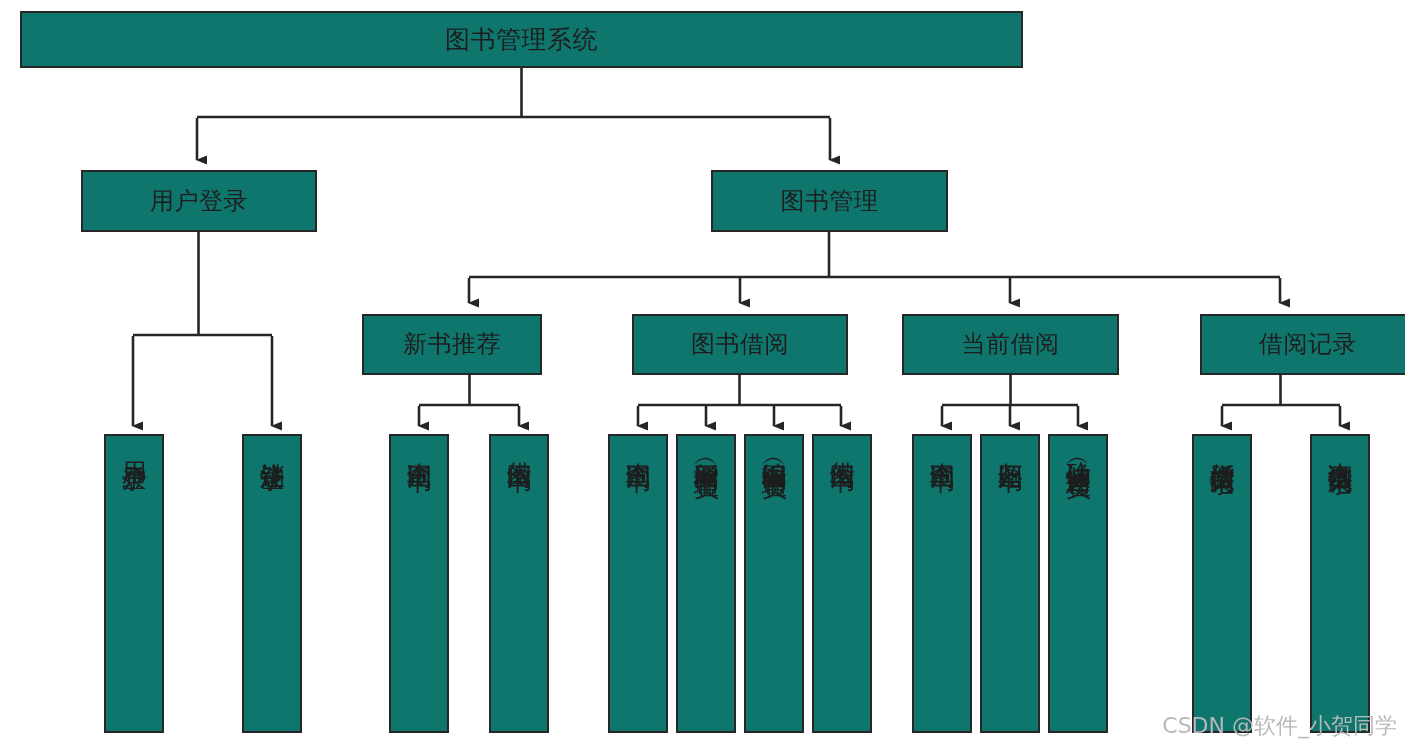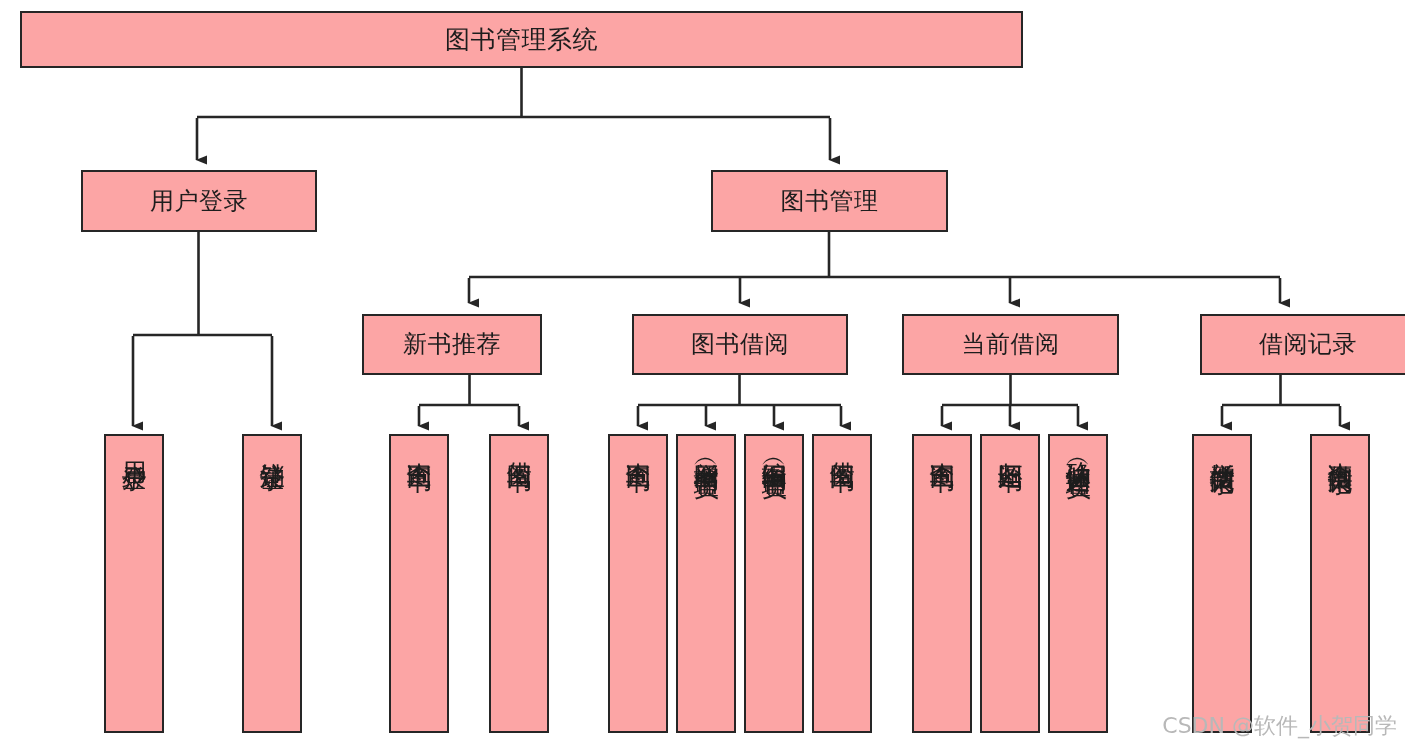--- a/index.html
+++ b/index.html
@@ -22,21 +22,21 @@
   svg#tree-svg {
     position: absolute;
     top: 0;
     left: 0;
     width: 1405px;
     height: 747px;
   }
   .node-box {
     position: absolute;
     box-sizing: border-box;
-    background: #fca5a5;
+    background: #0f766e;
     border: 2px solid #262626;
     display: flex;
     align-items: center;
     justify-content: center;
     overflow: hidden;
   }
   .node-label {
     color: #1d1d1d;
     line-height: 1.18;
     text-align: center;

